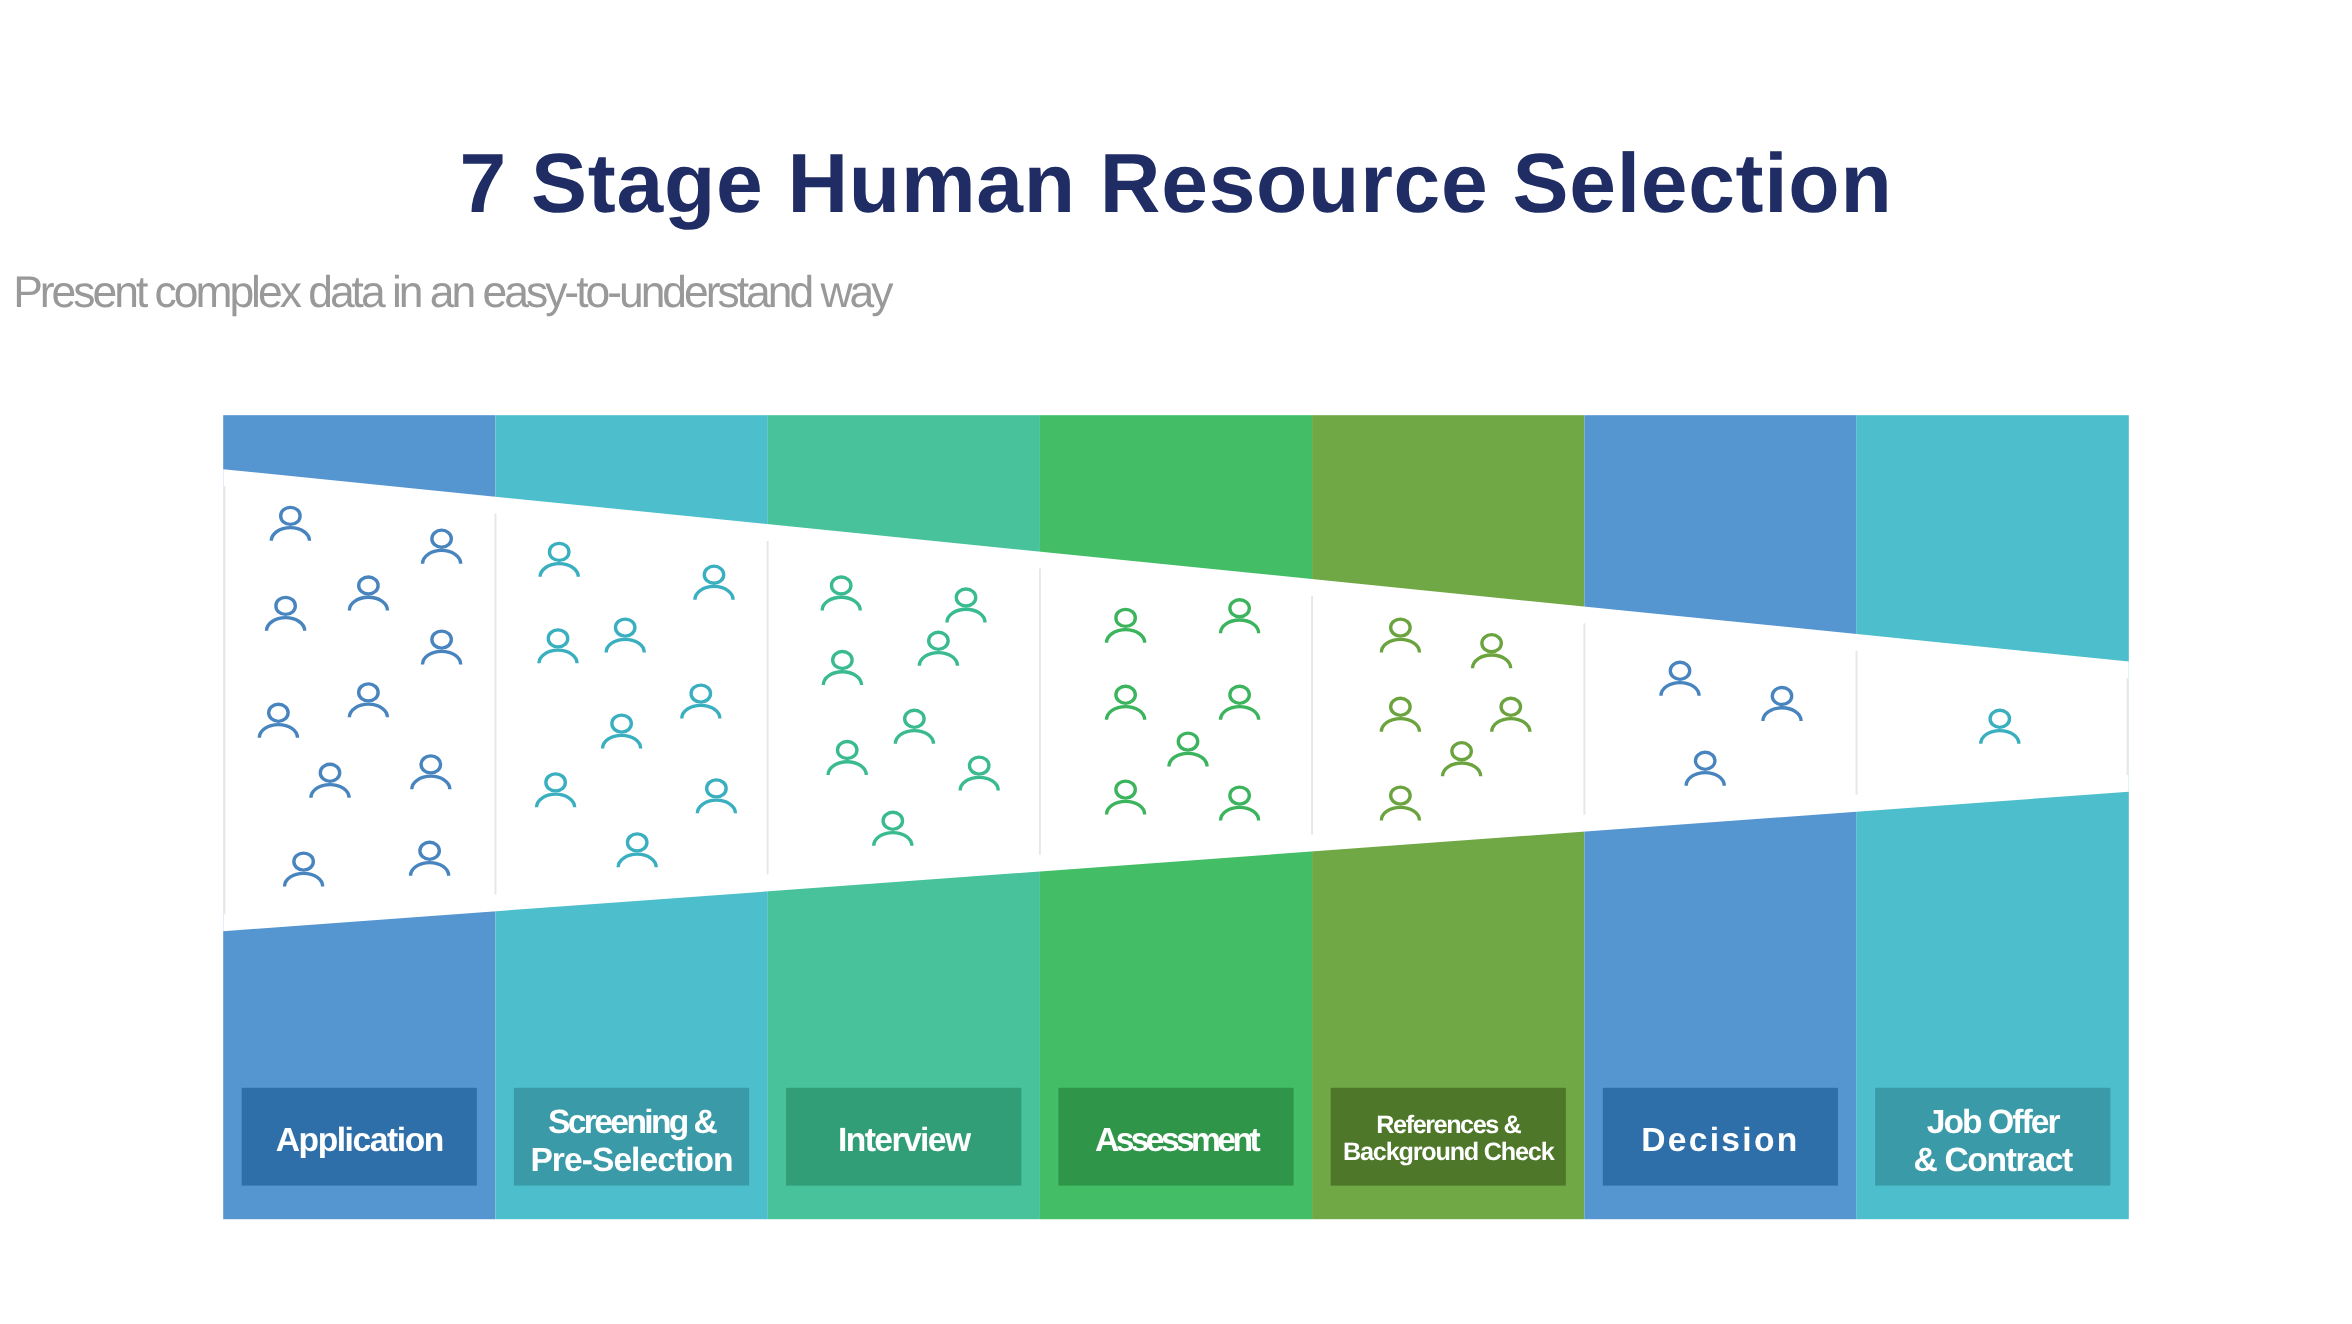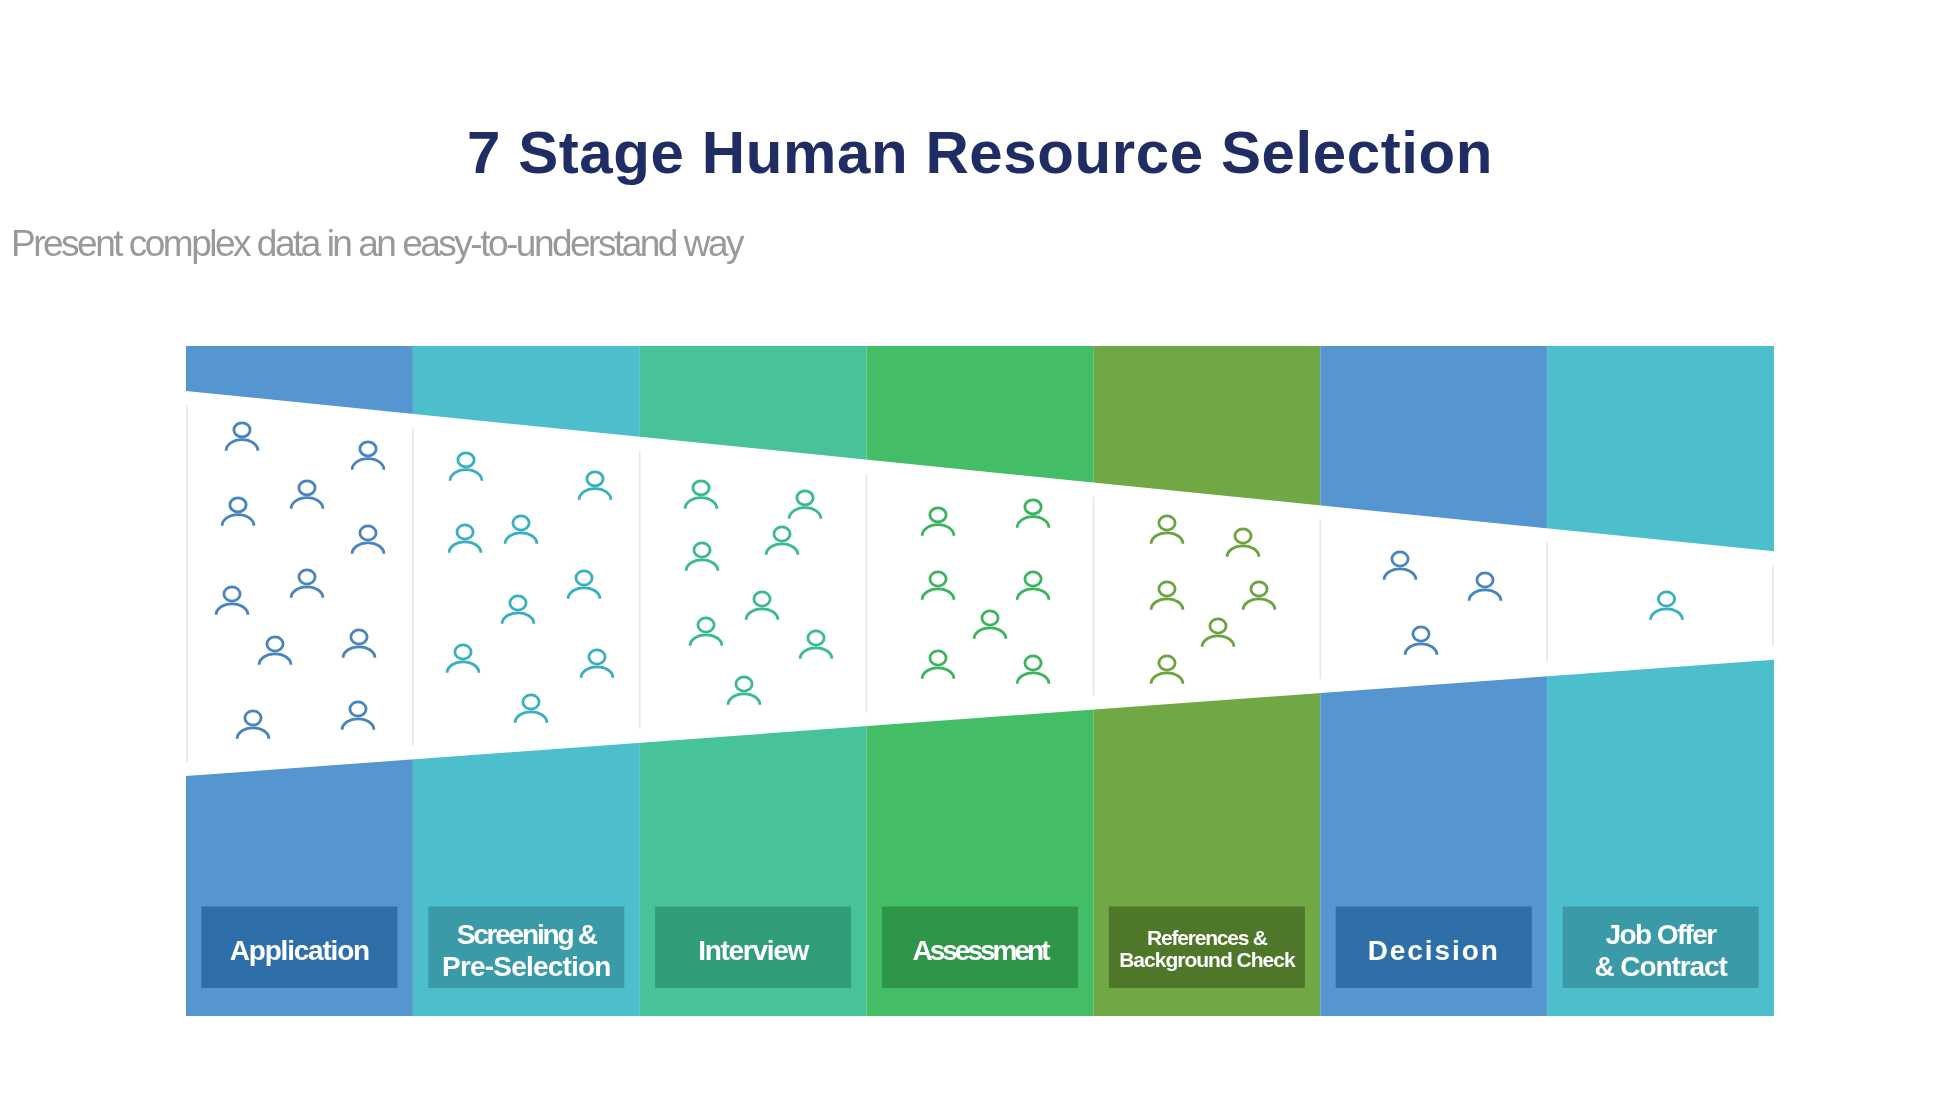--- a/index.html
+++ b/index.html
@@ -1,19 +1,19 @@
 <!DOCTYPE html>
 <html><head>
 <meta charset="utf-8">
 <style>
   html,body { margin:0; padding:0; background:#ffffff; }
   body { width:1960px; height:1103px; position:relative; overflow:hidden;
          font-family:"Liberation Sans", sans-serif; }
   .title { position:absolute; left:0; top:108px; width:1960px; text-align:center;
-            font-size:60px; font-weight:bold; color:#1F2D64; line-height:90px;
+            font-size:70px; font-weight:bold; color:#1F2D64; line-height:90px;
             letter-spacing:0.6px; white-space:nowrap; }
   .subtitle { position:absolute; left:0; top:225px; width:1960px; text-align:left;
                font-size:37px; color:#999999; line-height:37px; letter-spacing:-2.5px;padding-left:11px; }
 </style>
 </head>
 <body>
 <div class="title">7 Stage Human Resource Selection</div>
 <div class="subtitle">Present complex data in an easy-to-understand way</div>
 <svg width="1960" height="1103" viewBox="0 0 1960 1103" style="position:absolute;left:0;top:0">
 <defs>

